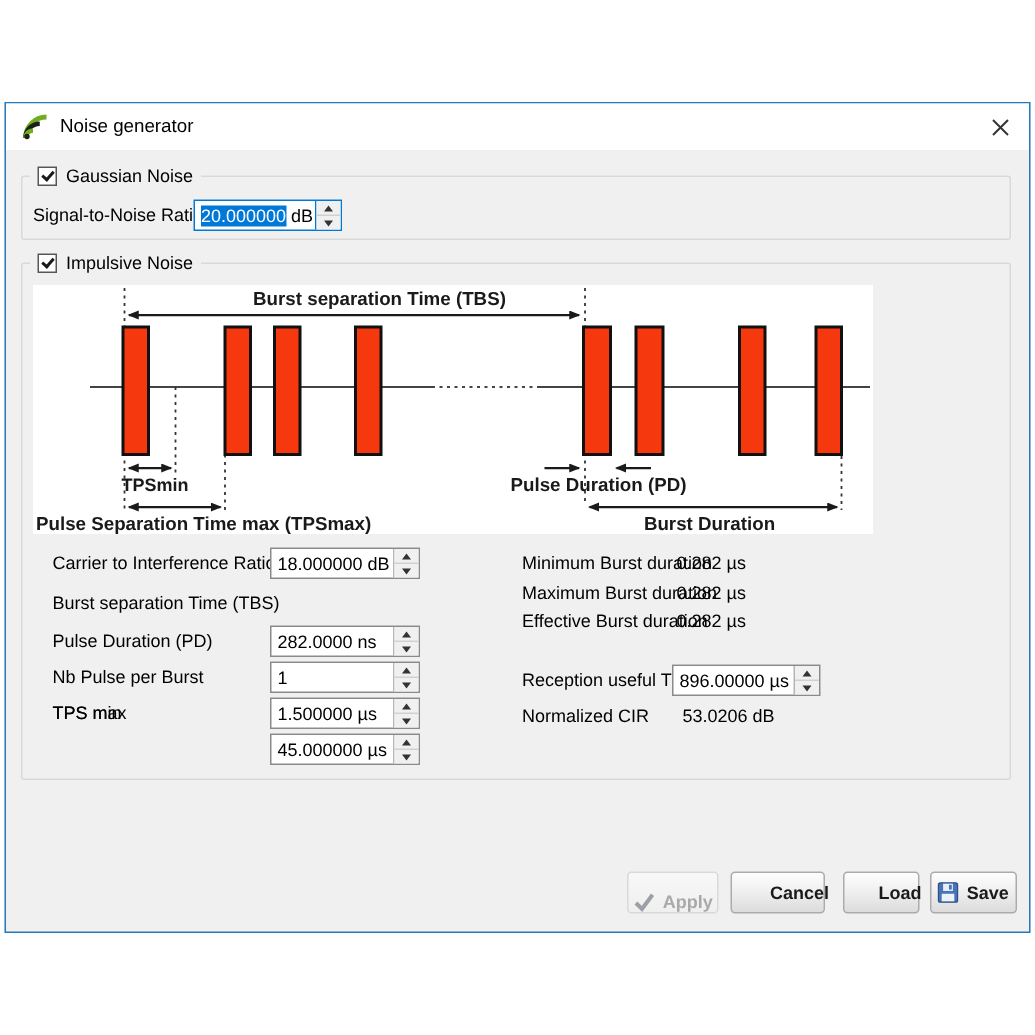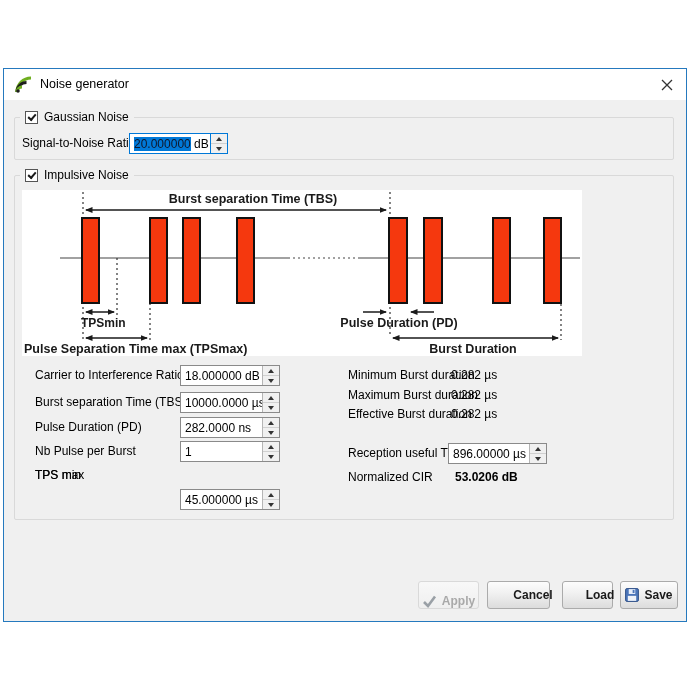--- a/index.html
+++ b/index.html
@@ -21,21 +21,21 @@
   .spin{position:absolute;height:21px;box-sizing:border-box;border:1px solid #8a8a8a;background:#fff;
         display:flex;align-items:stretch;}
   .spin-text{flex:1;display:flex;align-items:center;padding-left:4px;white-space:pre;overflow:hidden;}
   .spin-btns{width:16px;border-left:1px solid #b5b5b5;display:flex;flex-direction:column;}
   .sb{flex:1;background:#f0f0f0;display:flex;align-items:center;justify-content:center;}
   .sb + .sb{border-top:1px solid #d0d0d0;}
   .tu{width:0;height:0;border-left:3px solid transparent;border-right:3px solid transparent;border-bottom:4px solid #333;}
   .td{width:0;height:0;border-left:3px solid transparent;border-right:3px solid transparent;border-top:4px solid #333;}
   .spin.focused{border-color:#0078d7;}
   .spin.focused .spin-btns{border-left-color:#0078d7;}
-  .sel{background:#0078d7;color:#0f172a;}
+  .sel{background:#0078d7;color:#ffffff;}
   
   .flabel{position:absolute;left:31px;height:20px;line-height:20px;}
   .rlabel{position:absolute;left:344px;height:20px;line-height:20px;}
   .rvalue{position:absolute;left:447px;height:20px;line-height:20px;}
   .note{position:absolute;left:5px;top:460px;width:674px;line-height:16px;font-size:11.7px;color:#000;}
   
   .btn{position:absolute;top:512px;height:28px;box-sizing:border-box;border:1px solid #ababab;border-radius:3px;
        background:linear-gradient(#fdfdfd,#f0f0f0 45%,#dcdcdc);display:flex;align-items:center;justify-content:center;
        gap:5px;font-weight:bold;font-size:12px;color:#1a1a1a;}
   .btn.disabled{border-color:#d9d9d9;background:linear-gradient(#f8f8f8,#efefef);color:#a9a9a9;}
@@ -143,31 +143,20 @@
           <span class="sb">
             <i class="tu"></i>
           </span>
           <span class="sb">
             <i class="td"></i>
           </span>
         </span>
     </div>
 
     <div class="flabel" style="top:323px;">Burst separation Time (TBS)</div>
-    <div class="spin" style="left:176px;top:323px;width:100px;">
-      <span class="spin-text">10000.0000 µs</span>
-      <span class="spin-btns">
-          <span class="sb">
-            <i class="tu"></i>
-          </span>
-          <span class="sb">
-            <i class="td"></i>
-          </span>
-        </span>
-    </div>
 
     <div class="flabel" style="top:348px;">Pulse Duration (PD)</div>
     <div class="spin" style="left:176px;top:348px;width:100px;">
       <span class="spin-text">282.0000 ns</span>
       <span class="spin-btns">
           <span class="sb">
             <i class="tu"></i>
           </span>
           <span class="sb">
             <i class="td"></i>
@@ -182,20 +171,31 @@
           <span class="sb">
             <i class="tu"></i>
           </span>
           <span class="sb">
             <i class="td"></i>
           </span>
         </span>
     </div>
 
     <div class="flabel" style="top:396px;">TPS min</div>
+    <div class="spin" style="left:176px;top:396px;width:100px;">
+      <span class="spin-text">1.500000 µs</span>
+      <span class="spin-btns">
+          <span class="sb">
+            <i class="tu"></i>
+          </span>
+          <span class="sb">
+            <i class="td"></i>
+          </span>
+        </span>
+    </div>
 
     <div class="flabel" style="top:396px;">TPS max</div>
     <div class="spin" style="left:176px;top:420px;width:100px;">
       <span class="spin-text">45.000000 µs</span>
       <span class="spin-btns">
           <span class="sb">
             <i class="tu"></i>
           </span>
           <span class="sb">
             <i class="td"></i>
@@ -216,21 +216,21 @@
       <span class="spin-btns">
           <span class="sb">
             <i class="tu"></i>
           </span>
           <span class="sb">
             <i class="td"></i>
           </span>
         </span>
     </div>
     <div class="rlabel" style="top:398px;">Normalized CIR</div>
-    <div class="rvalue" style="top:398px;left:451px;font-weight:bold;">53.0206 dB</div>
+    <div class="rvalue" style="top:398px;left:451px;">53.0206 dB</div>
 
 
     <div class="btn disabled" style="left:414px;width:61px;align-items:flex-end;">
       <svg width="15" height="13" viewBox="0 0 15 13">
         <path d="M2 7 L6 11 L13 1.5" stroke="#9aa0a6" stroke-width="2.6" fill="none"></path>
       </svg>
       <span>Apply</span>
     </div>
     <div class="btn" style="left:483px;width:63px;padding-left:24px;">
       <svg width="13" height="13" viewBox="0 0 13 13">

